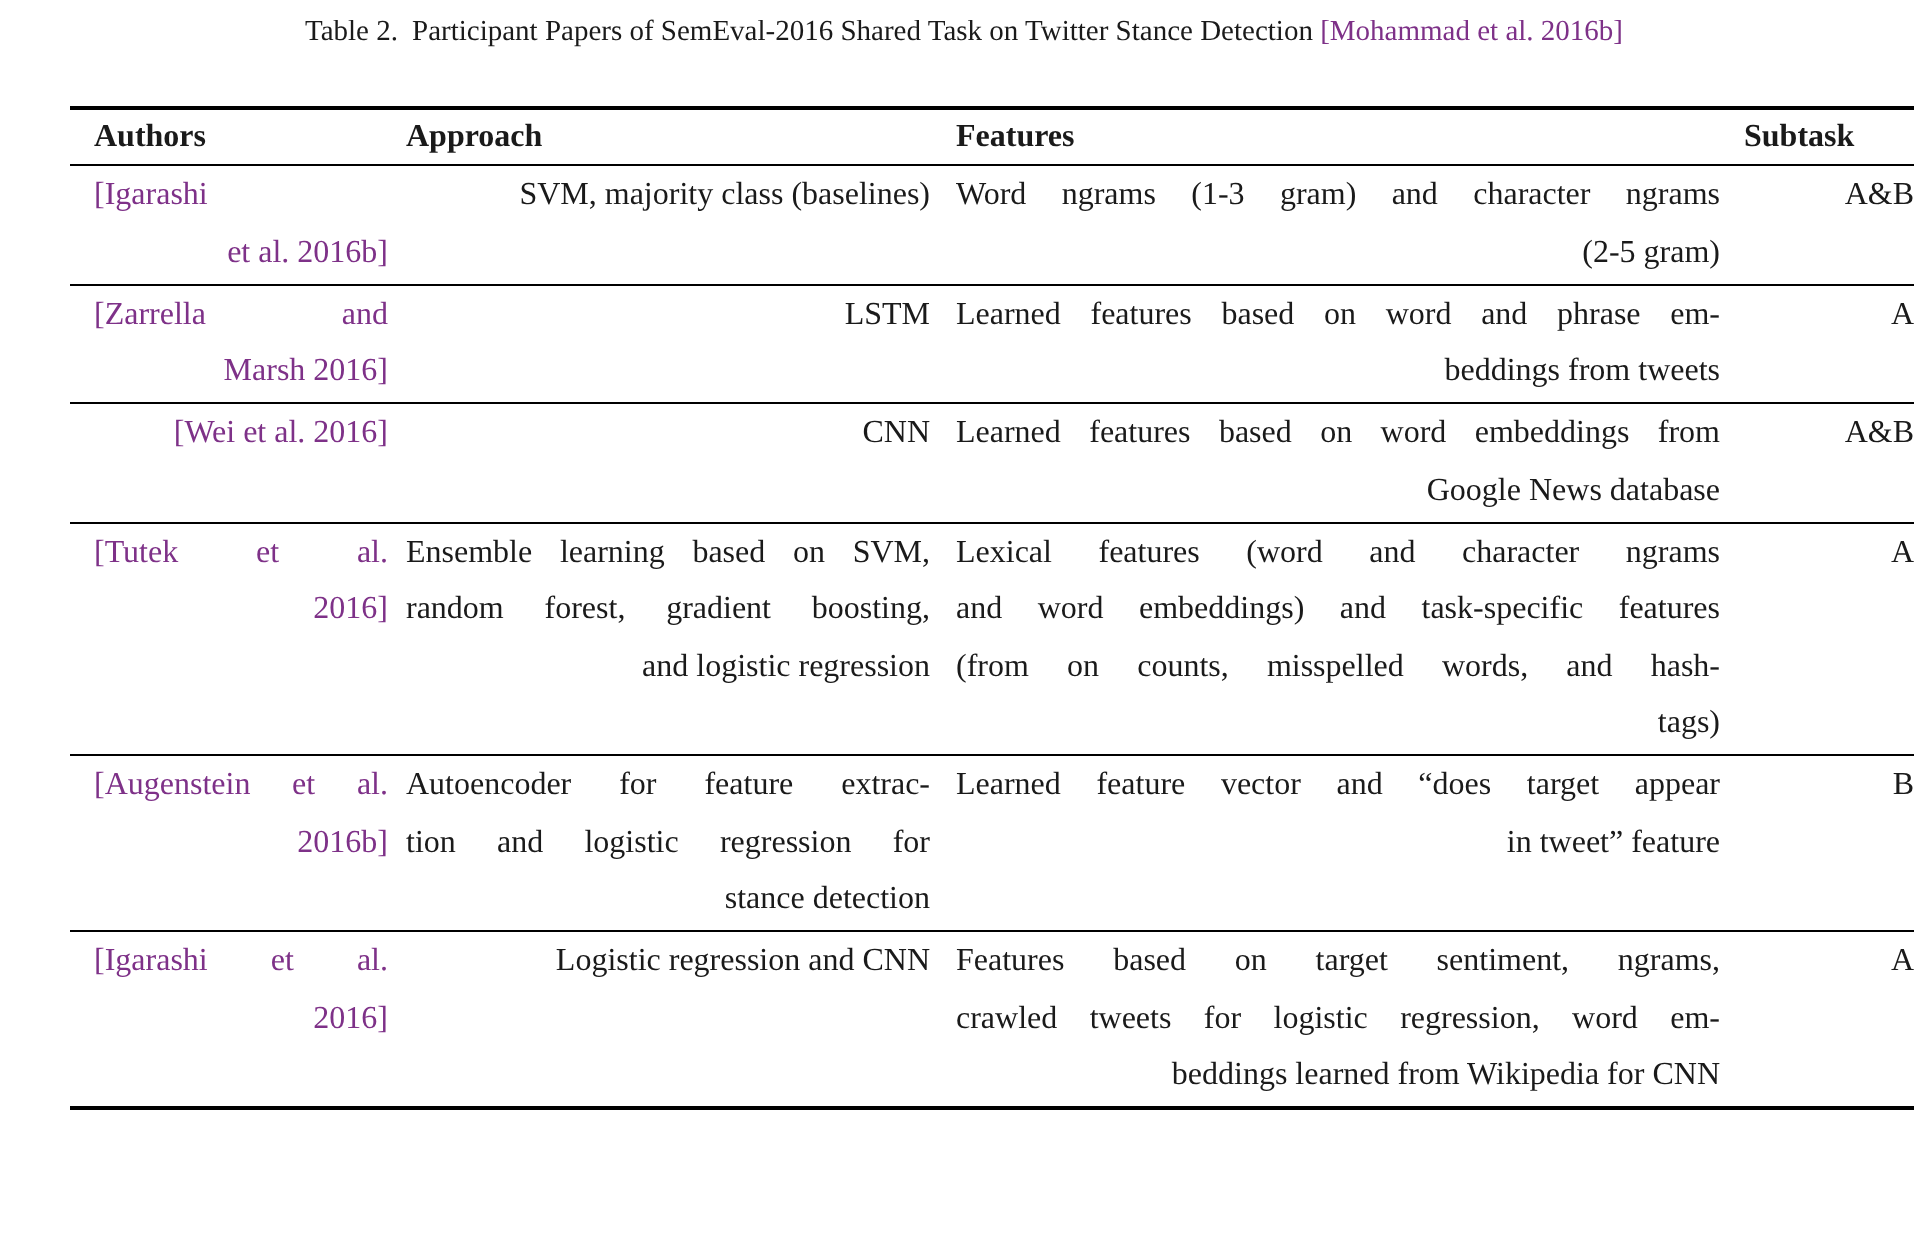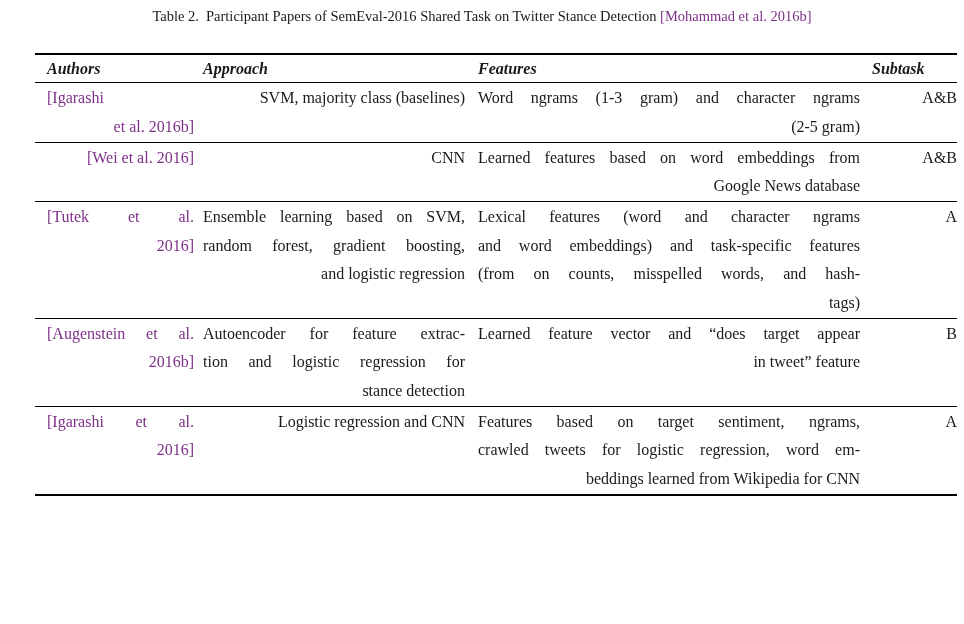--- a/index.html
+++ b/index.html
@@ -34,21 +34,21 @@
     left: 35px;
     width: 922px;
   }
   table.paper-table {
     border-collapse: collapse;
     width: 922px;
     table-layout: fixed;
     border-top: 2.4px solid #000;
     border-bottom: 2.4px solid #000;
   }
-  table.paper-table thead tr { border-bottom: 1.8px solid #000; font-style: italic; }
+  table.paper-table thead tr { border-bottom: 1.8px solid #000; }
   table.paper-table tbody tr { border-bottom: 1.6px solid #000; }
   table.paper-table tbody tr:last-child { border-bottom: none; }
   th, td {
     vertical-align: top;
     padding: 0;
     font-size: 16px;
     text-align: left;
     font-weight: normal;
   }
   th {
@@ -106,20 +106,36 @@
           <td class="col-features">
             <div class="line j">Word ngrams (1-3 gram) and character ngrams</div>
             <div class="line">(2-5 gram)</div>
           </td>
           <td class="col-subtask">
             <div class="line">A&amp;B</div>
           </td>
         </tr>
         <tr>
           <td class="col-authors">
+            <div class="line j cite">[Zarrella and</div>
+            <div class="line cite">Marsh 2016]</div>
+          </td>
+          <td class="col-approach">
+            <div class="line">LSTM</div>
+          </td>
+          <td class="col-features">
+            <div class="line j">Learned features based on word and phrase em-</div>
+            <div class="line">beddings from tweets</div>
+          </td>
+          <td class="col-subtask">
+            <div class="line">A</div>
+          </td>
+        </tr>
+        <tr>
+          <td class="col-authors">
             <div class="line cite">[Wei et al. 2016]</div>
           </td>
           <td class="col-approach">
             <div class="line">CNN</div>
           </td>
           <td class="col-features">
             <div class="line j">Learned features based on word embeddings from</div>
             <div class="line">Google News database</div>
           </td>
           <td class="col-subtask">

